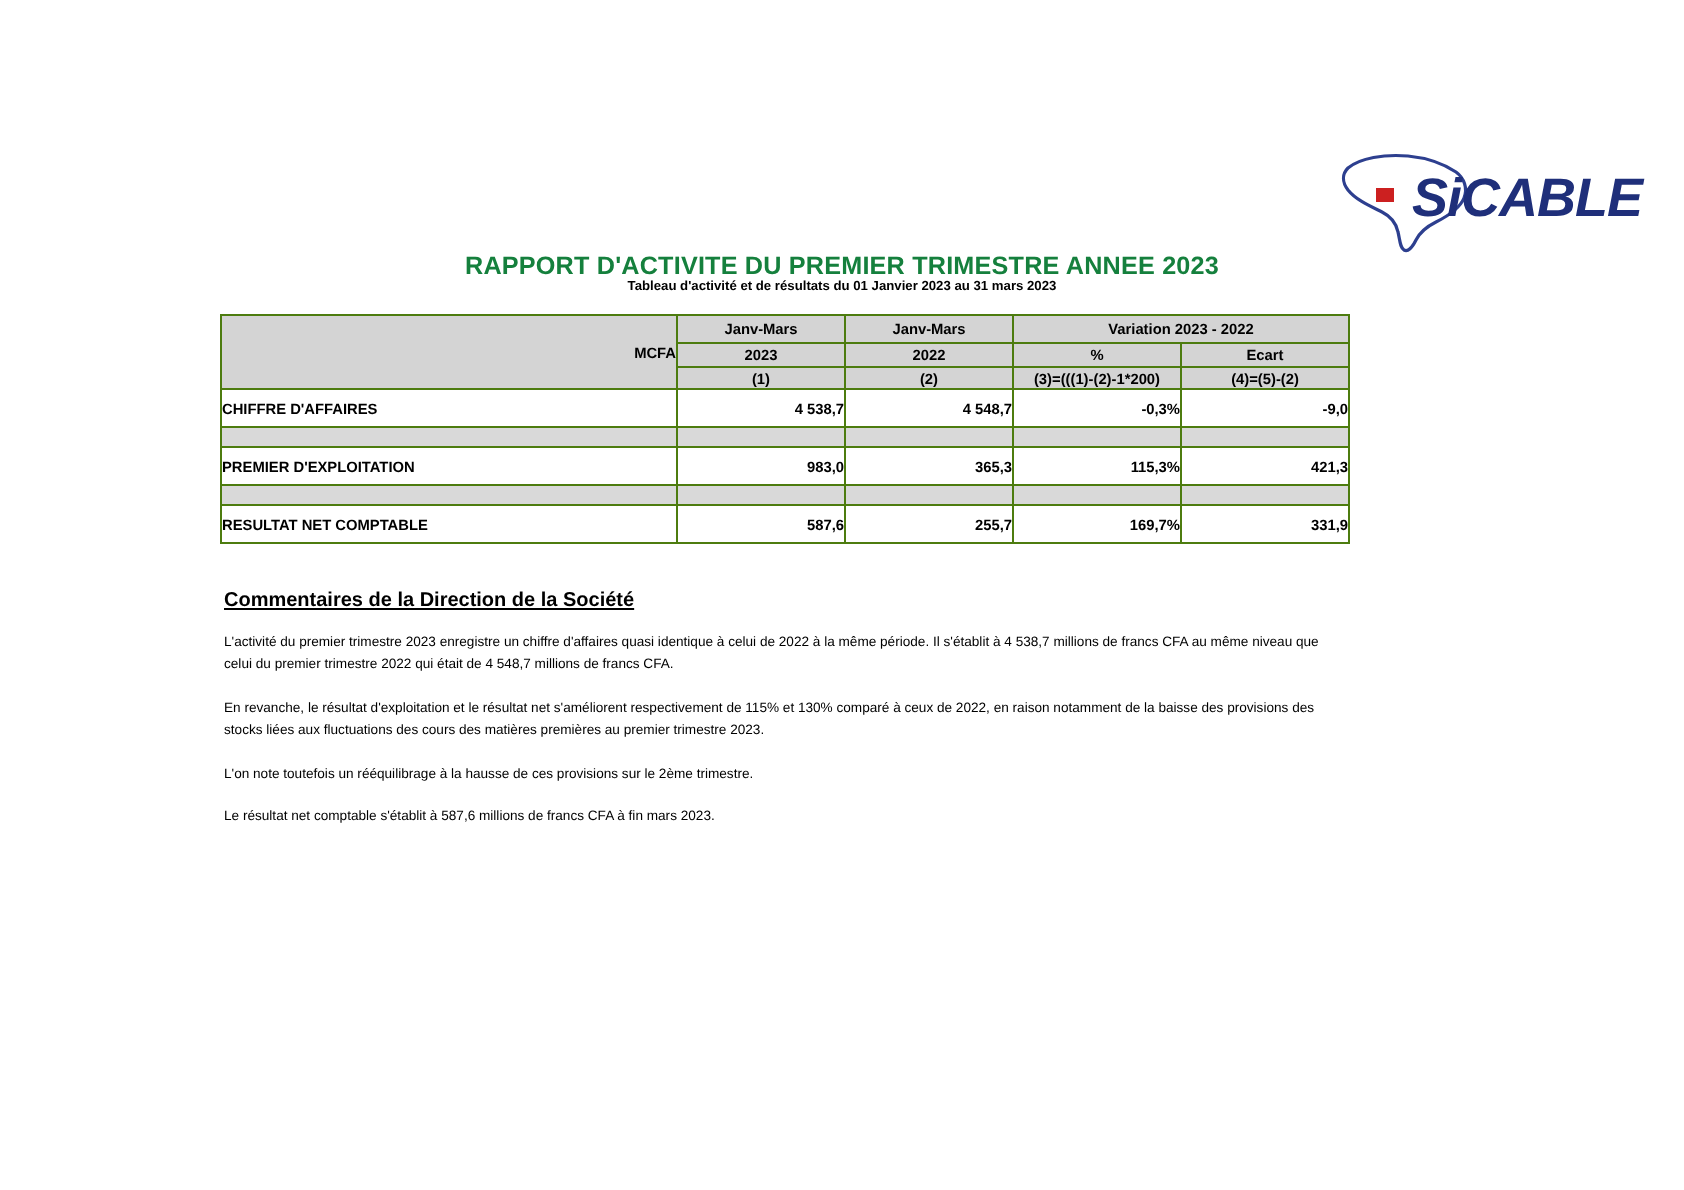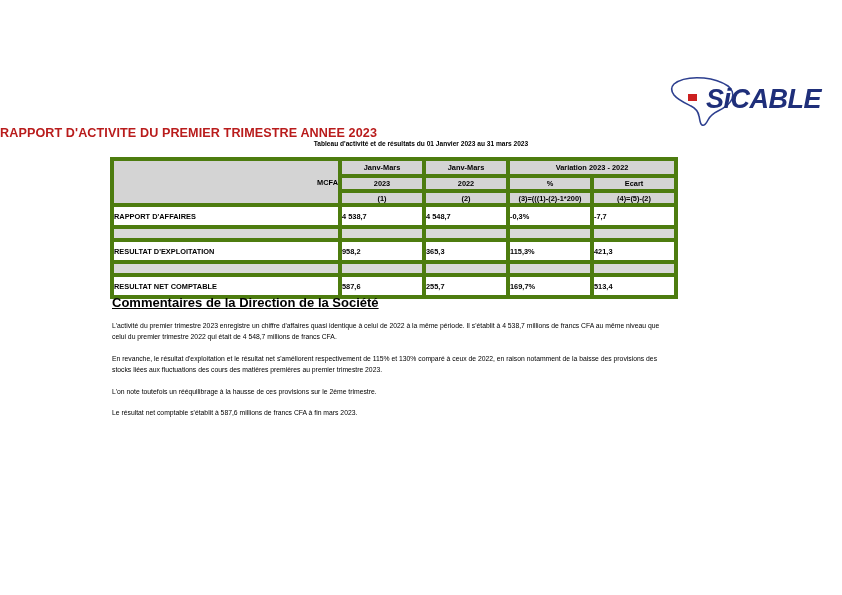--- a/index.html
+++ b/index.html
@@ -34,24 +34,25 @@
     overflow: hidden;
   }
   .logo-svg { display: block; }
 
   
   .doc-title {
     position: absolute;
     left: 0;
     top: 113px;
     width: 842px;
+    text-align: center;
     font-size: 12.6px;
     font-weight: bold;
     letter-spacing: 0.1px;
-    color: #b91c1c;
+    color: #15803d;
   }
   .doc-subtitle {
     position: absolute;
     left: 0;
     top: 127px;
     width: 842px;
     text-align: center;
     font-size: 6.6px;
     font-weight: bold;
     color: #000;
@@ -60,21 +61,21 @@
   
   .fin-table {
     position: absolute;
     left: 110px;
     top: 144px;
     width: 564px;
     border-collapse: collapse;
     table-layout: fixed;
   }
   .fin-table td, .fin-table th {
-    border: 4px solid #4d7c0f;
+    border: 1px solid #4d7c0f;
     padding: 0;
     font-size: 7.4px;
     font-weight: bold;
     vertical-align: middle;
   }
   .hdr {
     background: #d4d4d4;
     text-align: center;
   }
   .hdr-main {
@@ -105,38 +106,38 @@
   .row-data td {
     height: 18px;
   }
   .cell-label {
     text-align: left;
     padding-left: 4px;
     font-size: 7.6px;
     font-weight: bold;
   }
   .cell-num {
-    text-align: left;
+    text-align: right;
     font-size: 8px;
     font-weight: bold;
   }
   .row-spacer td {
     height: 9px;
     background: #d9d9d9;
   }
 
   
   .commentary {
     position: absolute;
     left: 112px;
     top: 282px;
     width: 560px;
   }
   .comment-title {
-    font-size: 13px;
+    font-size: 10px;
     font-weight: bold;
     text-decoration: underline;
     margin-bottom: 10px;
   }
   .comment-par {
     font-size: 6.8px;
     line-height: 11.4px;
     margin-bottom: 10px;
     text-align: left;
   }
@@ -182,55 +183,55 @@
         <td class="hdr hdr-sub">Ecart</td>
       </tr>
       <tr>
         <td class="hdr-note">(1)</td>
         <td class="hdr-note">(2)</td>
         <td class="hdr-note">(3)=(((1)-(2)-1*200)</td>
         <td class="hdr-note">(4)=(5)-(2)</td>
       </tr>
 
       <tr class="row-data">
-        <td class="cell-label">RAPPORT D'AFFAIRES</td>
+        <td class="cell-label">CHIFFRE D'AFFAIRES</td>
         <td class="cell-num">4 538,7</td>
         <td class="cell-num">4 548,7</td>
         <td class="cell-num">-0,3%</td>
-        <td class="cell-num">-7,7</td>
+        <td class="cell-num">-9,0</td>
       </tr>
       <tr class="row-spacer">
         <td></td>
         <td></td>
         <td></td>
         <td></td>
         <td></td>
       </tr>
 
       <tr class="row-data">
-        <td class="cell-label">RESULTAT D'EXPLOITATION</td>
-        <td class="cell-num">958,2</td>
+        <td class="cell-label">PREMIER D'EXPLOITATION</td>
+        <td class="cell-num">983,0</td>
         <td class="cell-num">365,3</td>
         <td class="cell-num">115,3%</td>
         <td class="cell-num">421,3</td>
       </tr>
       <tr class="row-spacer">
         <td></td>
         <td></td>
         <td></td>
         <td></td>
         <td></td>
       </tr>
 
       <tr class="row-data">
         <td class="cell-label">RESULTAT NET COMPTABLE</td>
         <td class="cell-num">587,6</td>
         <td class="cell-num">255,7</td>
         <td class="cell-num">169,7%</td>
-        <td class="cell-num">513,4</td>
+        <td class="cell-num">331,9</td>
       </tr>
     </tbody>
   </table>
 
   <div class="commentary">
     <div class="comment-title">Commentaires de la Direction de la Société</div>
     <div class="comment-par">L'activité du premier trimestre 2023 enregistre un chiffre d'affaires quasi identique à celui de 2022 à la même période. Il s'établit à 4 538,7 millions de francs CFA au même niveau que celui du premier trimestre 2022 qui était de 4 548,7 millions de francs CFA.</div>
     <div class="comment-par">En revanche, le résultat d'exploitation et le résultat net s'améliorent respectivement de 115% et 130% comparé à ceux de 2022, en raison notamment de la baisse des provisions des stocks liées aux fluctuations des cours des matières premières au premier trimestre 2023.</div>
     <div class="comment-par">L'on note toutefois un rééquilibrage à la hausse de ces provisions sur le 2ème trimestre.</div>
     <div class="comment-par">Le résultat net comptable s'établit à 587,6 millions de francs CFA à fin mars 2023.</div>

